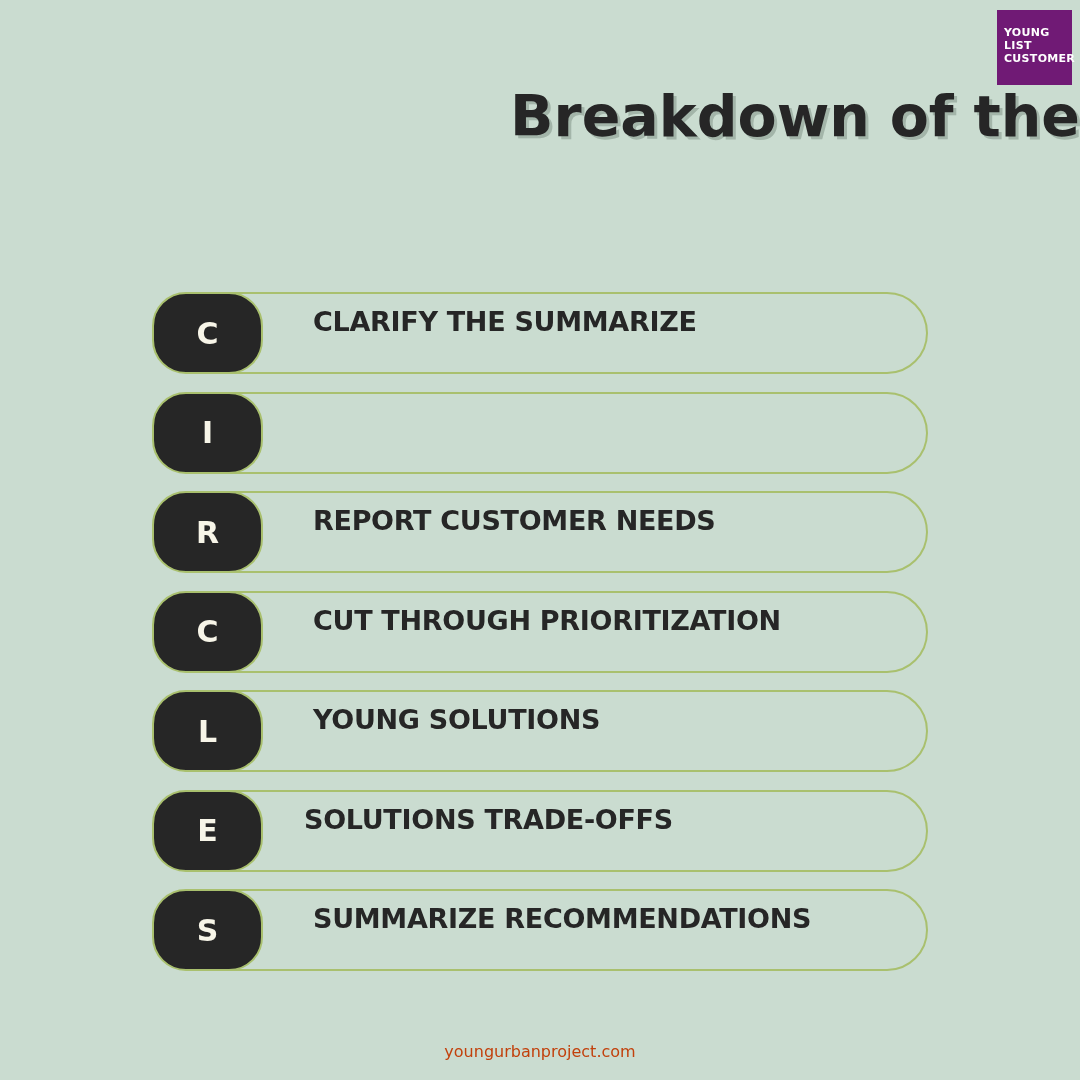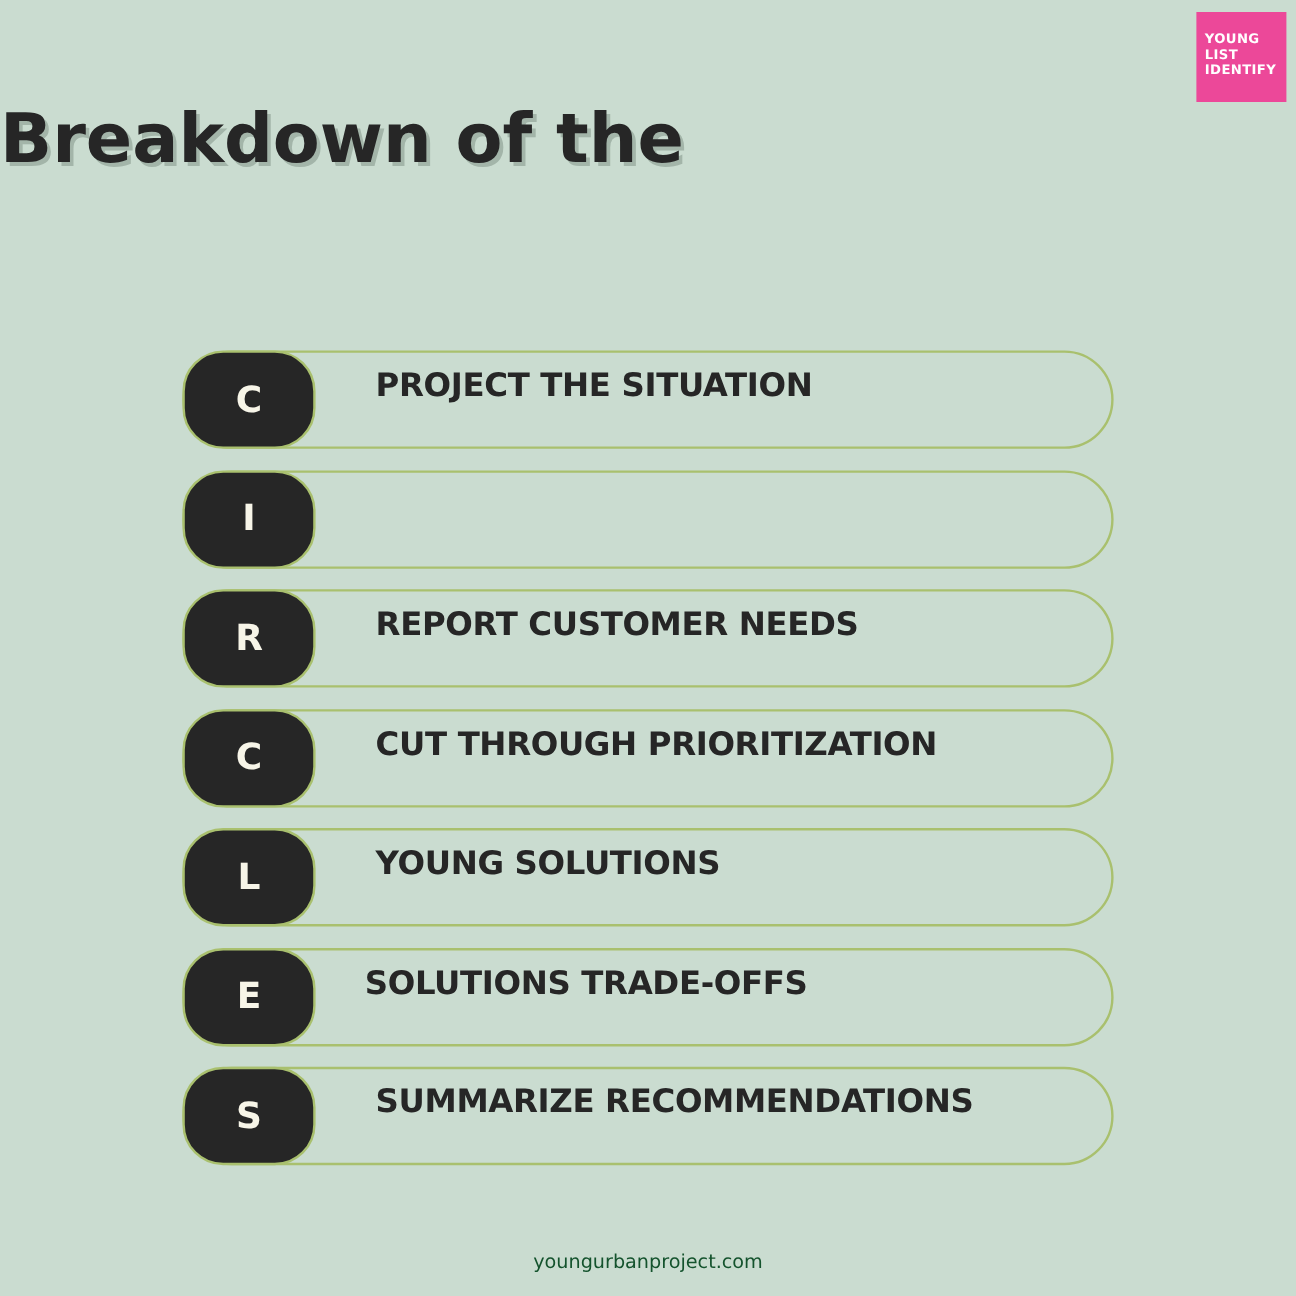--- a/index.html
+++ b/index.html
@@ -1,46 +1,46 @@
 <!DOCTYPE html>
 <html><head>
 <meta charset="utf-8">
 <style>
   * { margin:0; padding:0; box-sizing:border-box; }
   html, body { width:1080px; height:1080px; }
   body { background:#cadcd0; position:relative; overflow:hidden; font-family:"DejaVu Sans", sans-serif; color:#262626; }
-  .logo { position:absolute; left:997px; top:10px; width:75px; height:75px; background:#ec4899; color:#fff; padding:16px 0 0 7px; font-family:"DejaVu Sans", sans-serif; font-size:11px; font-weight:bold; line-height:13px; letter-spacing:0.3px; }
+  .logo { position:absolute; left:997px; top:10px; width:75px; height:75px; background:#701a75; color:#fff; padding:16px 0 0 7px; font-family:"DejaVu Sans", sans-serif; font-size:11px; font-weight:bold; line-height:13px; letter-spacing:0.3px; }
   .logo span { display:block; }
-  .title { position:absolute; left:0; top:78px; width:1080px; text-align:left; font-family:"DejaVu Sans", sans-serif; font-weight:bold; font-size:57px; line-height:76px; color:#262626; text-shadow:3px 3px 0 #a3b5a9; letter-spacing:0px; }
+  .title { position:absolute; left:0; top:78px; width:1080px; text-align:right; font-family:"DejaVu Sans", sans-serif; font-weight:bold; font-size:57px; line-height:76px; color:#262626; text-shadow:3px 3px 0 #a3b5a9; letter-spacing:0px; }
   .rows { position:absolute; left:152px; top:292px; width:776px; }
   .row { position:relative; height:82px; margin-bottom:17.5px; }
   .outer { position:absolute; left:0; top:0; width:776px; height:82px; border:2px solid #a9c06e; border-radius:41px; background:#cadcd0; }
   .letter { position:absolute; left:0; top:0; width:111px; height:82px; background:#262626; border:2px solid #a9c06e; border-radius:34px; color:#f7f5e8; font-weight:bold; font-size:30px; display:flex; align-items:center; justify-content:center; }
   .label { position:absolute; left:161px; top:14px; font-weight:bold; font-size:27px; color:#262626; letter-spacing:-0.3px; white-space:nowrap; }
   .label.shift { left:152px; }
-  .footer { position:absolute; left:0; top:1042px; width:1080px; text-align:center; font-size:16px; color:#14532d; }
+  .footer { position:absolute; left:0; top:1042px; width:1080px; text-align:center; font-size:16px; color:#c2410c; }
 </style>
 </head>
 <body>
 
 <div class="logo">
   <span>YOUNG</span>
   <span>LIST</span>
-  <span>IDENTIFY</span>
+  <span>CUSTOMER</span>
 </div>
 
 <h1 class="title">
   <div>Breakdown of the</div>
 </h1>
 
 <div class="rows">
   <div class="row">
     <div class="outer"></div>
     <div class="letter">C</div>
-    <div class="label">PROJECT THE SITUATION</div>
+    <div class="label">CLARIFY THE SUMMARIZE</div>
   </div>
   <div class="row">
     <div class="outer"></div>
     <div class="letter">I</div>
   </div>
   <div class="row">
     <div class="outer"></div>
     <div class="letter">R</div>
     <div class="label">REPORT CUSTOMER NEEDS</div>
   </div>

